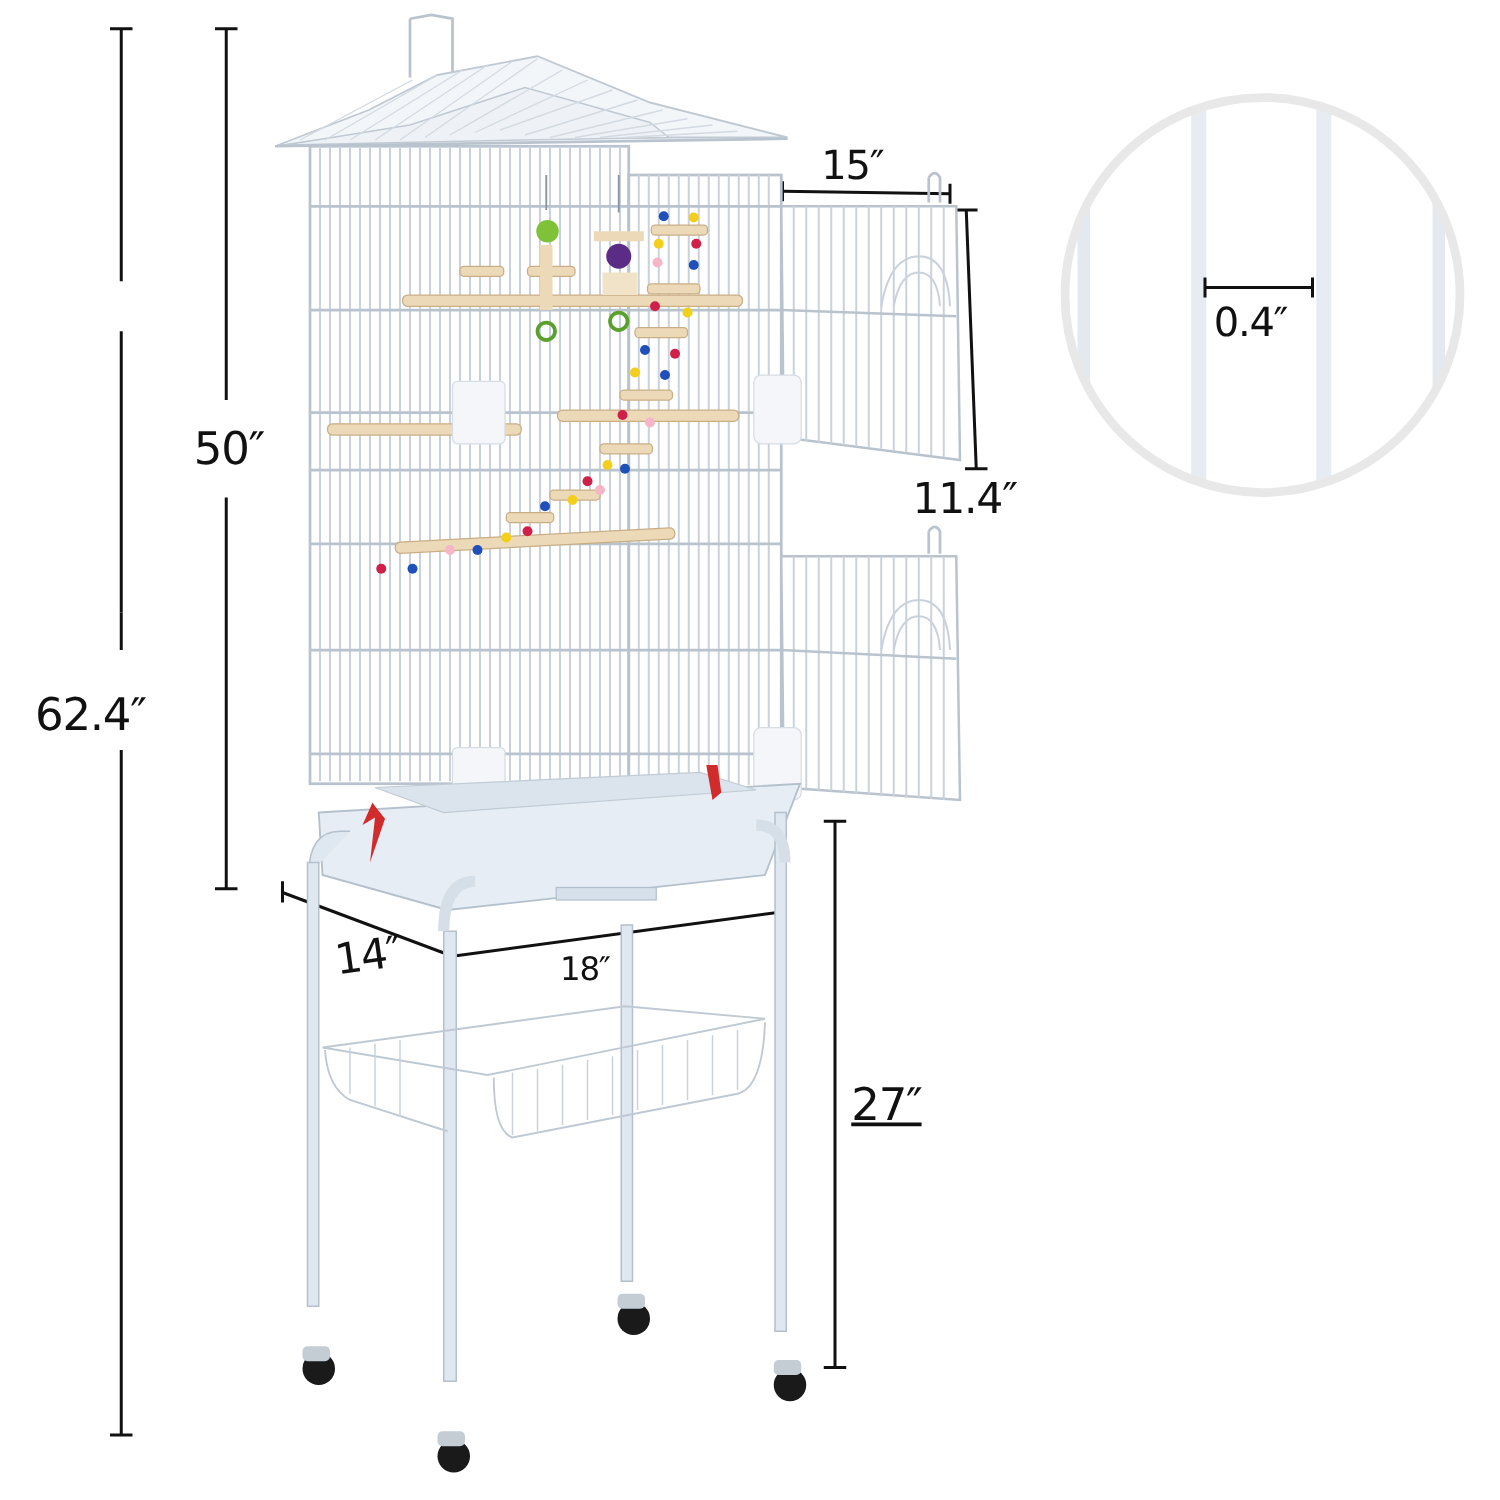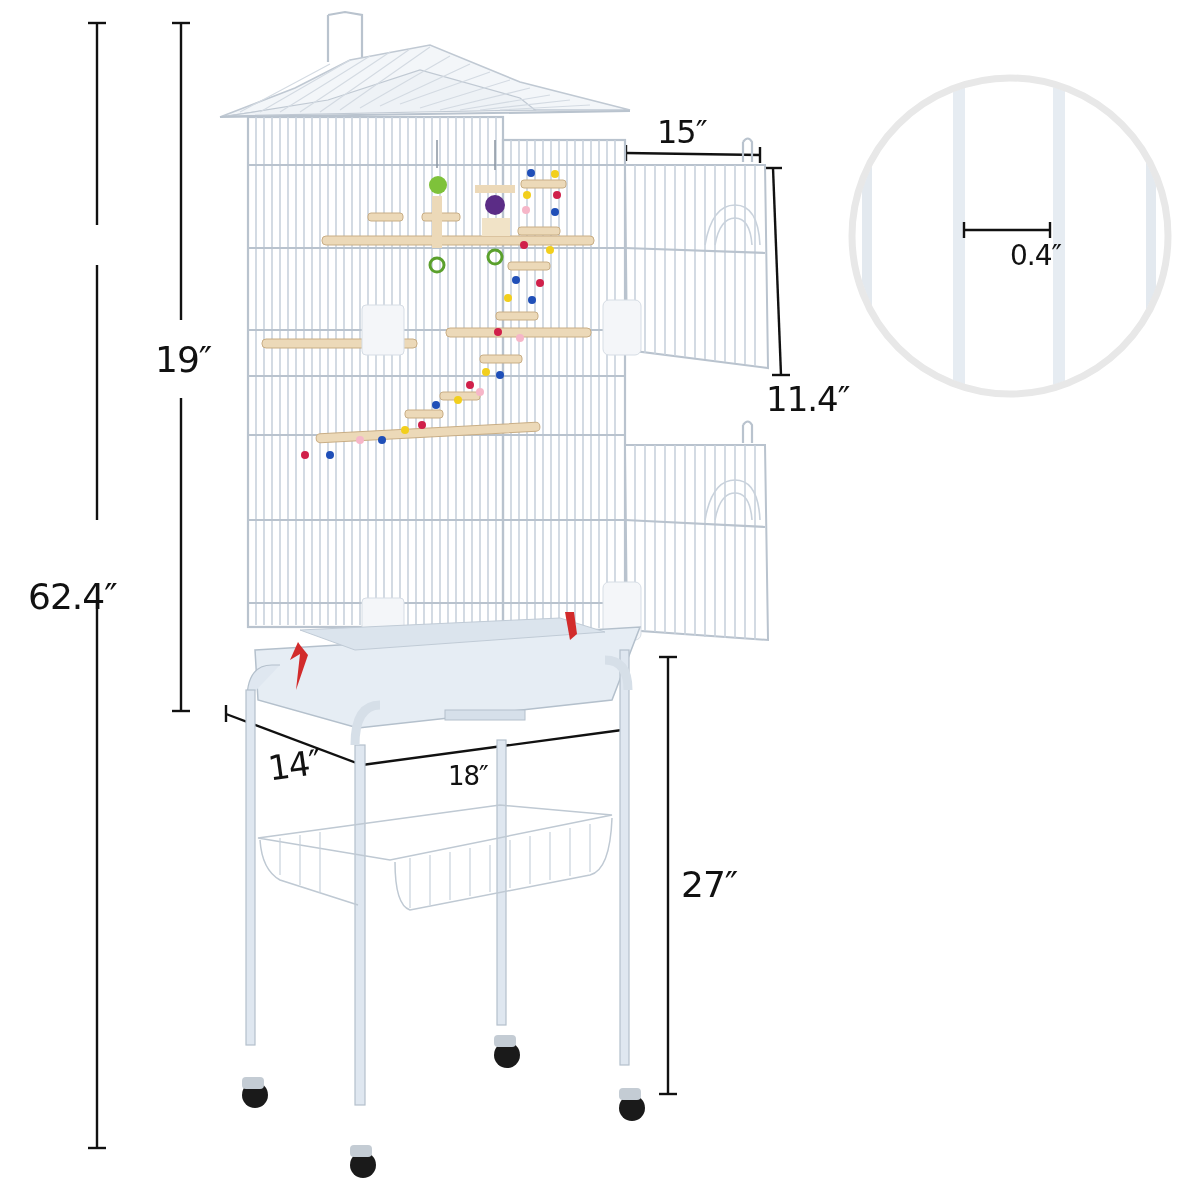--- a/index.html
+++ b/index.html
@@ -220,20 +220,20 @@
       <rect x="1053" y="80" width="12" height="320" fill="#e6ecf2"></rect>
       <rect x="1146" y="120" width="10" height="260" fill="#e3e9ef"></rect>
     </g>
     <circle cx="1010" cy="236" r="158" fill="none" stroke="#e8e8e8" stroke-width="7"></circle>
     <line class="dimline" x1="964" y1="230" x2="1050" y2="230"></line>
     <line class="dimline" x1="964" y1="222" x2="964" y2="238"></line>
     <line class="dimline" x1="1050" y1="222" x2="1050" y2="238"></line>
   </g>
 </svg>
 
-<div class="dim-label" style="left:28px;top:555px;font-size:36px;margin-top:24px;">62.4″</div>
-<div class="dim-label" style="left:155px;top:342px;font-size:36px;">19″</div>
+<div class="dim-label" style="left:28px;top:555px;font-size:36px;">62.4″</div>
+<div class="dim-label" style="left:155px;top:342px;font-size:36px;">50″</div>
 <div class="dim-label" style="left:657px;top:116px;font-size:32px;">15″</div>
-<div class="dim-label" style="left:730px;top:382px;font-size:34px;margin-left:36px;">11.4″</div>
-<div class="dim-label" style="left:1010px;top:242px;font-size:28px;">0.4″</div>
+<div class="dim-label" style="left:730px;top:382px;font-size:34px;">11.4″</div>
+<div class="dim-label" style="left:971px;top:242px;font-size:32px;">0.4″</div>
 <div class="dim-label" style="left:268px;top:748px;font-size:34px;transform:rotate(-8deg);">14″</div>
 <div class="dim-label" style="left:448px;top:763px;font-size:26px;">18″</div>
-<div class="dim-label" style="left:681px;top:867px;font-size:36px;">27″</div>
+<div class="dim-label" style="left:681px;top:867px;font-size:36px;text-decoration:underline;">27″</div>
 
 </body></html>

